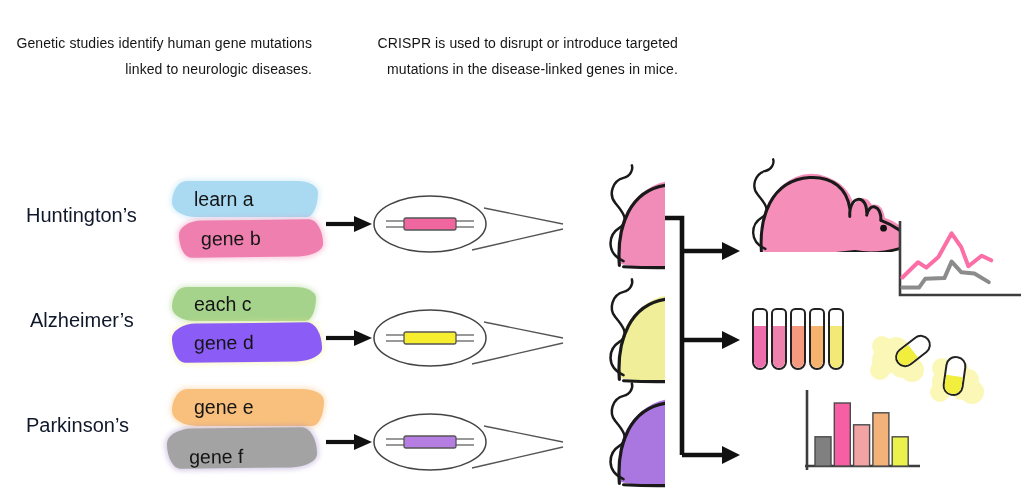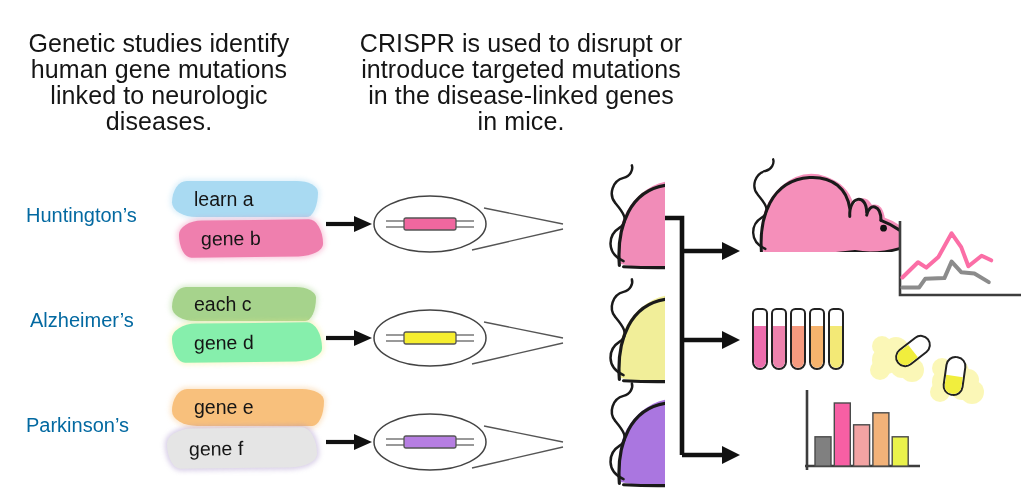--- a/index.html
+++ b/index.html
@@ -1,29 +1,29 @@
 <!DOCTYPE html>
 <html><head>
 <meta charset="utf-8">
 <style>
   html,body{margin:0;padding:0;background:#fff;}
   #canvas{
     position:relative;width:1024px;height:493px;background:#fff;overflow:hidden;
     font-family:"Liberation Sans", sans-serif;color:#1a1a1a;
   }
   .col-heading{
-    position:absolute;text-align:center;font-size:25px;line-height:26px;
+    position:absolute;text-align:right;font-size:14px;line-height:26px;
     color:#151515;letter-spacing:.1px;
   }
   #head1{left:6px;top:30px;width:306px;}
-  #head2{left:356px;top:30px;width:330px;}
+  #head2{left:348px;top:30px;width:330px;}
   #head3{left:702px;top:28px;width:316px;}
 
   .disease-label{
-    position:absolute;font-size:20px;color:#0369a1;width:150px;
+    position:absolute;font-size:20px;color:#0f172a;width:150px;
   }
   #dl0{left:26px;top:204px;}
   #dl1{left:30px;top:309px;}
   #dl2{left:26px;top:414px;}
 
   .gene-pill{
     position:absolute;display:flex;align-items:center;
     padding-left:22px;font-size:19.5px;color:#151515;
     border-radius:18px 26px 14px 30px / 26px 14px 30px 18px;
   }
@@ -94,27 +94,27 @@
 
   <div class="gene-pill" id="gp0" style="background: rgb(169, 218, 242); box-shadow: rgba(169, 218, 242, 0.4) 0px 0px 5px 2px;">
       <span>learn a</span>
     </div>
   <div class="gene-pill" id="gp1" style="background: rgb(239, 127, 174); box-shadow: rgba(239, 127, 174, 0.4) 0px 0px 5px 2px;">
       <span>gene b</span>
     </div>
   <div class="gene-pill" id="gp2" style="background: rgb(166, 211, 140); box-shadow: rgba(166, 211, 140, 0.4) 0px 0px 5px 2px;">
       <span>each c</span>
     </div>
-  <div class="gene-pill" id="gp3" style="background: #86efac; box-shadow: rgba(243, 238, 133, 0.4) 0px 0px 5px 2px;">
+  <div class="gene-pill" id="gp3" style="background: #8b5cf6; box-shadow: rgba(243, 238, 133, 0.4) 0px 0px 5px 2px;">
       <span>gene d</span>
     </div>
   <div class="gene-pill" id="gp4" style="background: rgb(248, 192, 124); box-shadow: rgba(248, 192, 124, 0.4) 0px 0px 5px 2px;">
       <span>gene e</span>
     </div>
-  <div class="gene-pill" id="gp5" style="background: #e5e5e5; box-shadow: rgba(156, 130, 196, 0.4) 0px 0px 5px 2px;">
+  <div class="gene-pill" id="gp5" style="background: #a3a3a3; box-shadow: rgba(156, 130, 196, 0.4) 0px 0px 5px 2px; align-items: flex-end;">
       <span>gene f</span>
     </div>
 
   <svg class="row-svg" id="row0" viewBox="0 0 345 118">
     <g>
       <line x1="6" y1="62" x2="36" y2="62" stroke="#111" stroke-width="4.2"></line>
       <polygon points="34,54 52,62 34,70" fill="#111"></polygon>
     </g>
     <g stroke="#555" stroke-width="1.3">
       <line x1="164" y1="46" x2="243" y2="62"></line>

